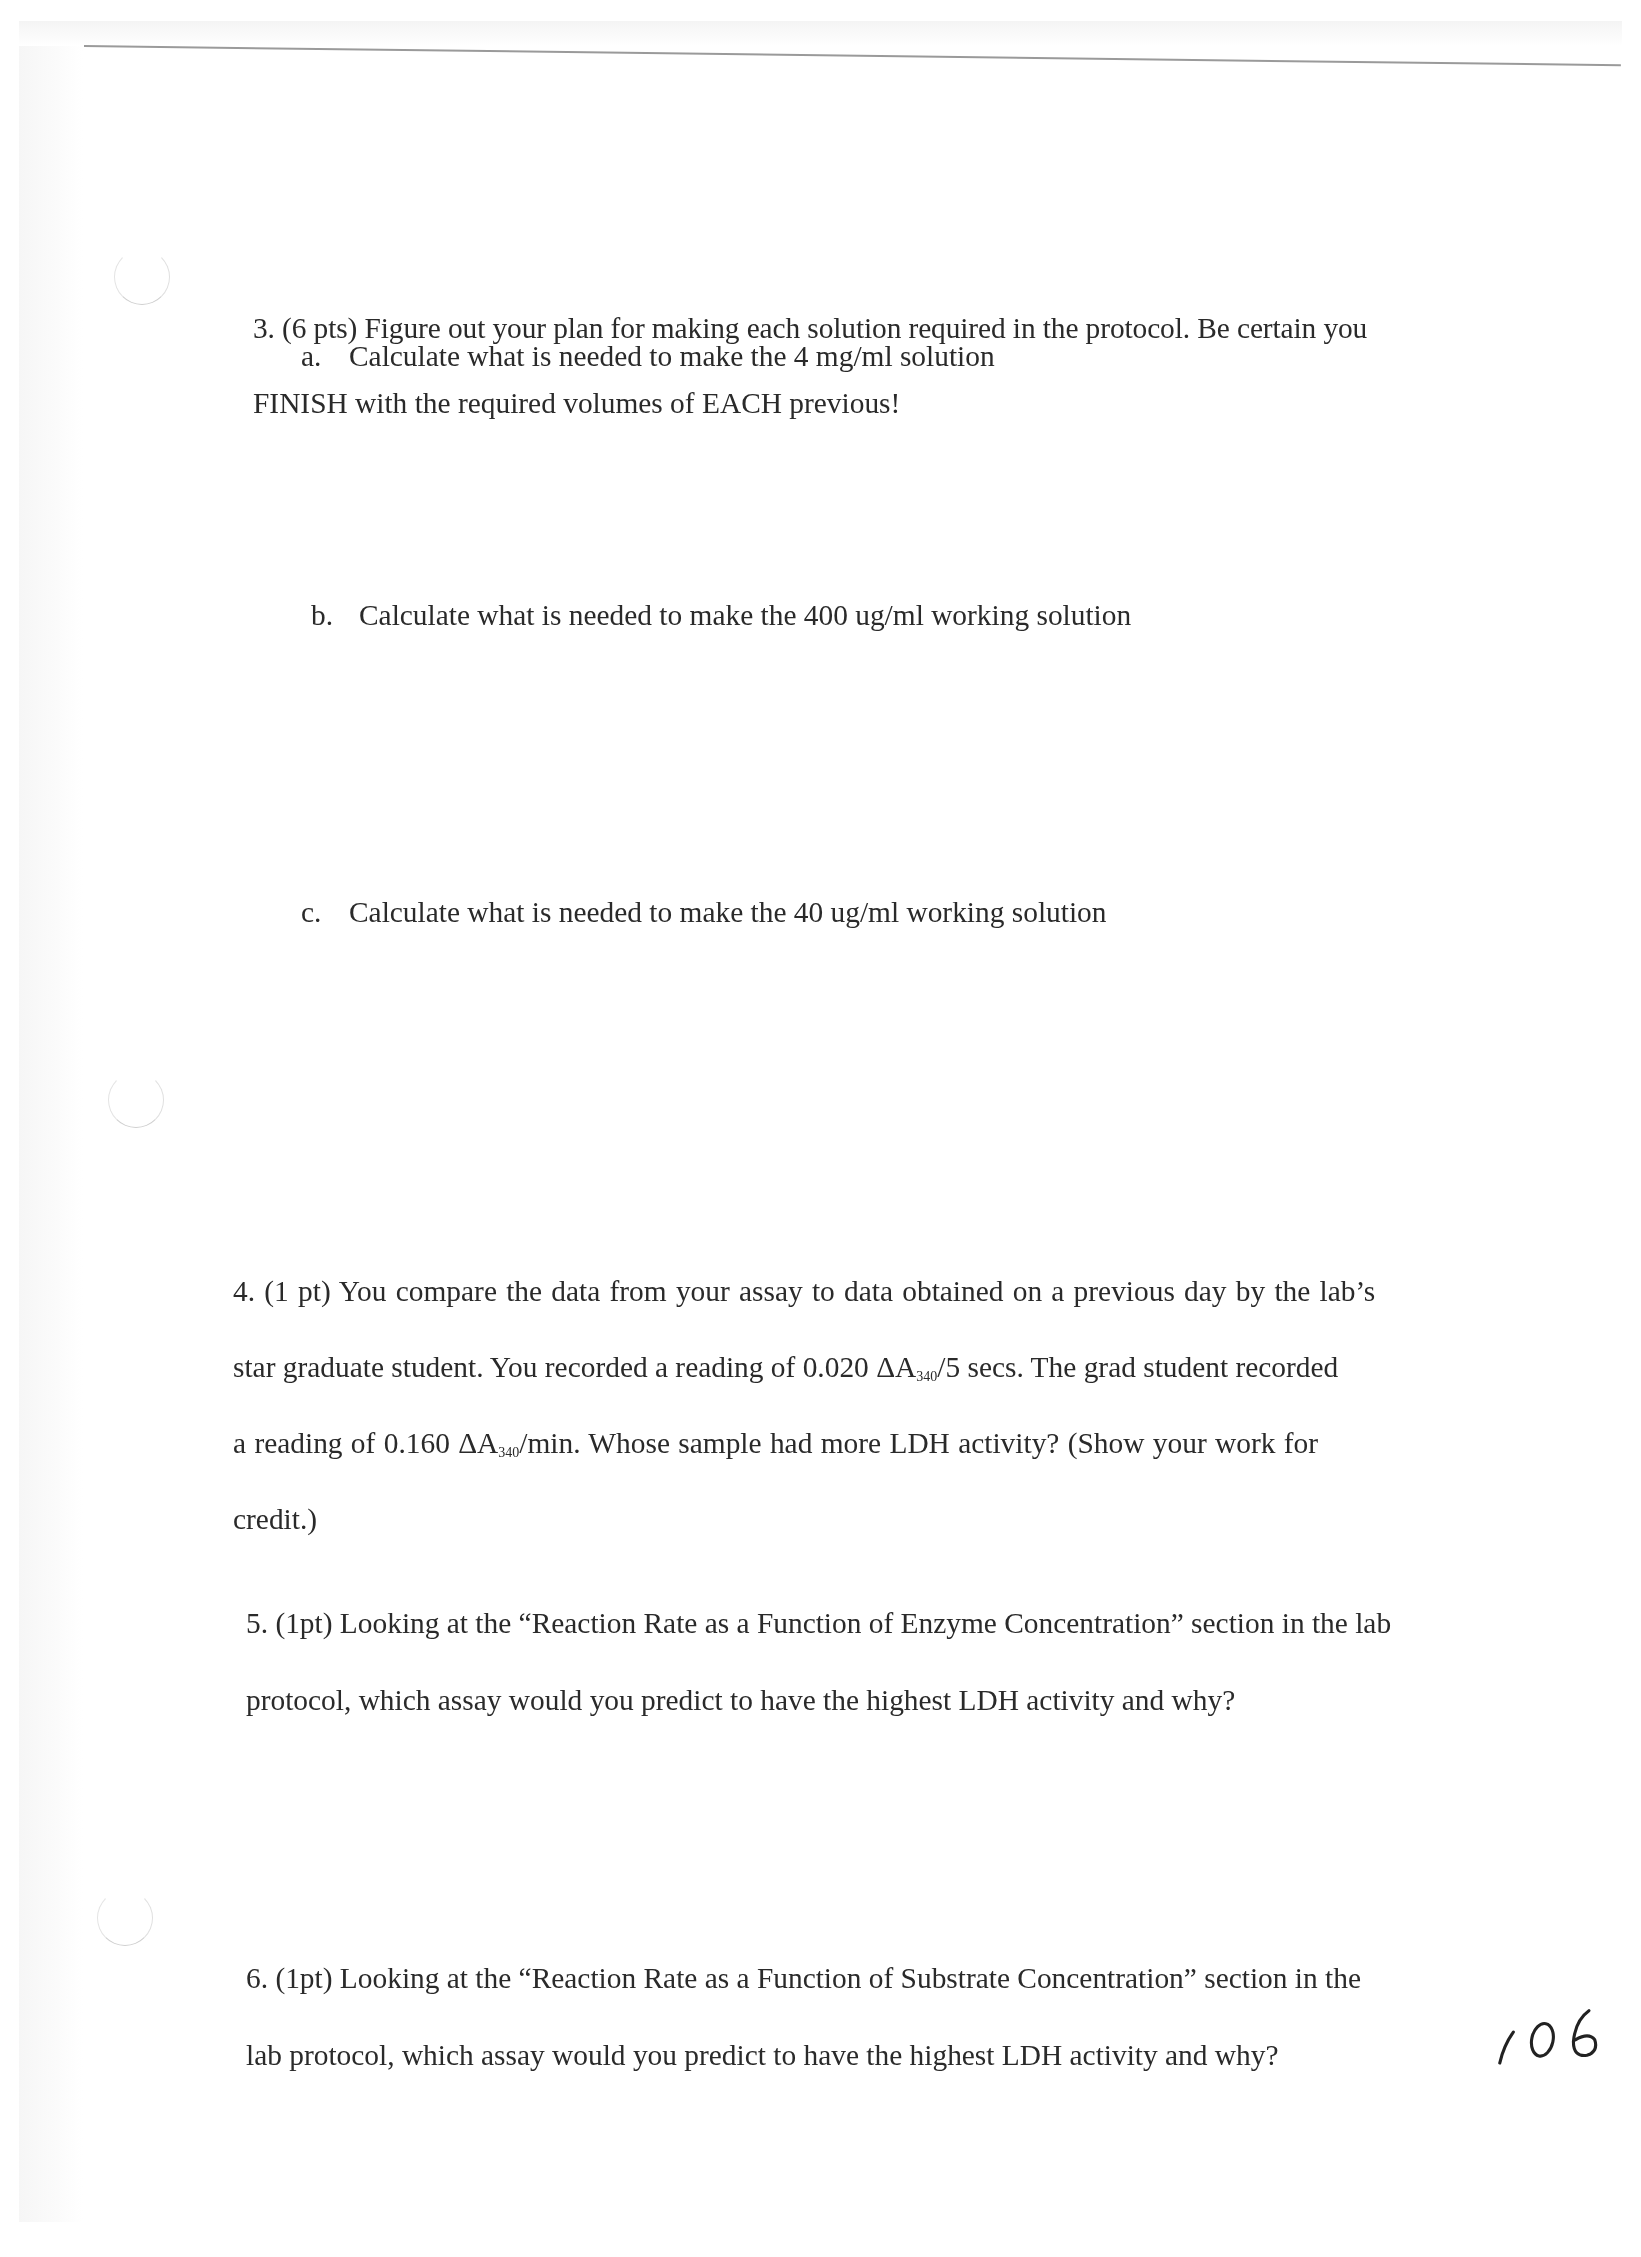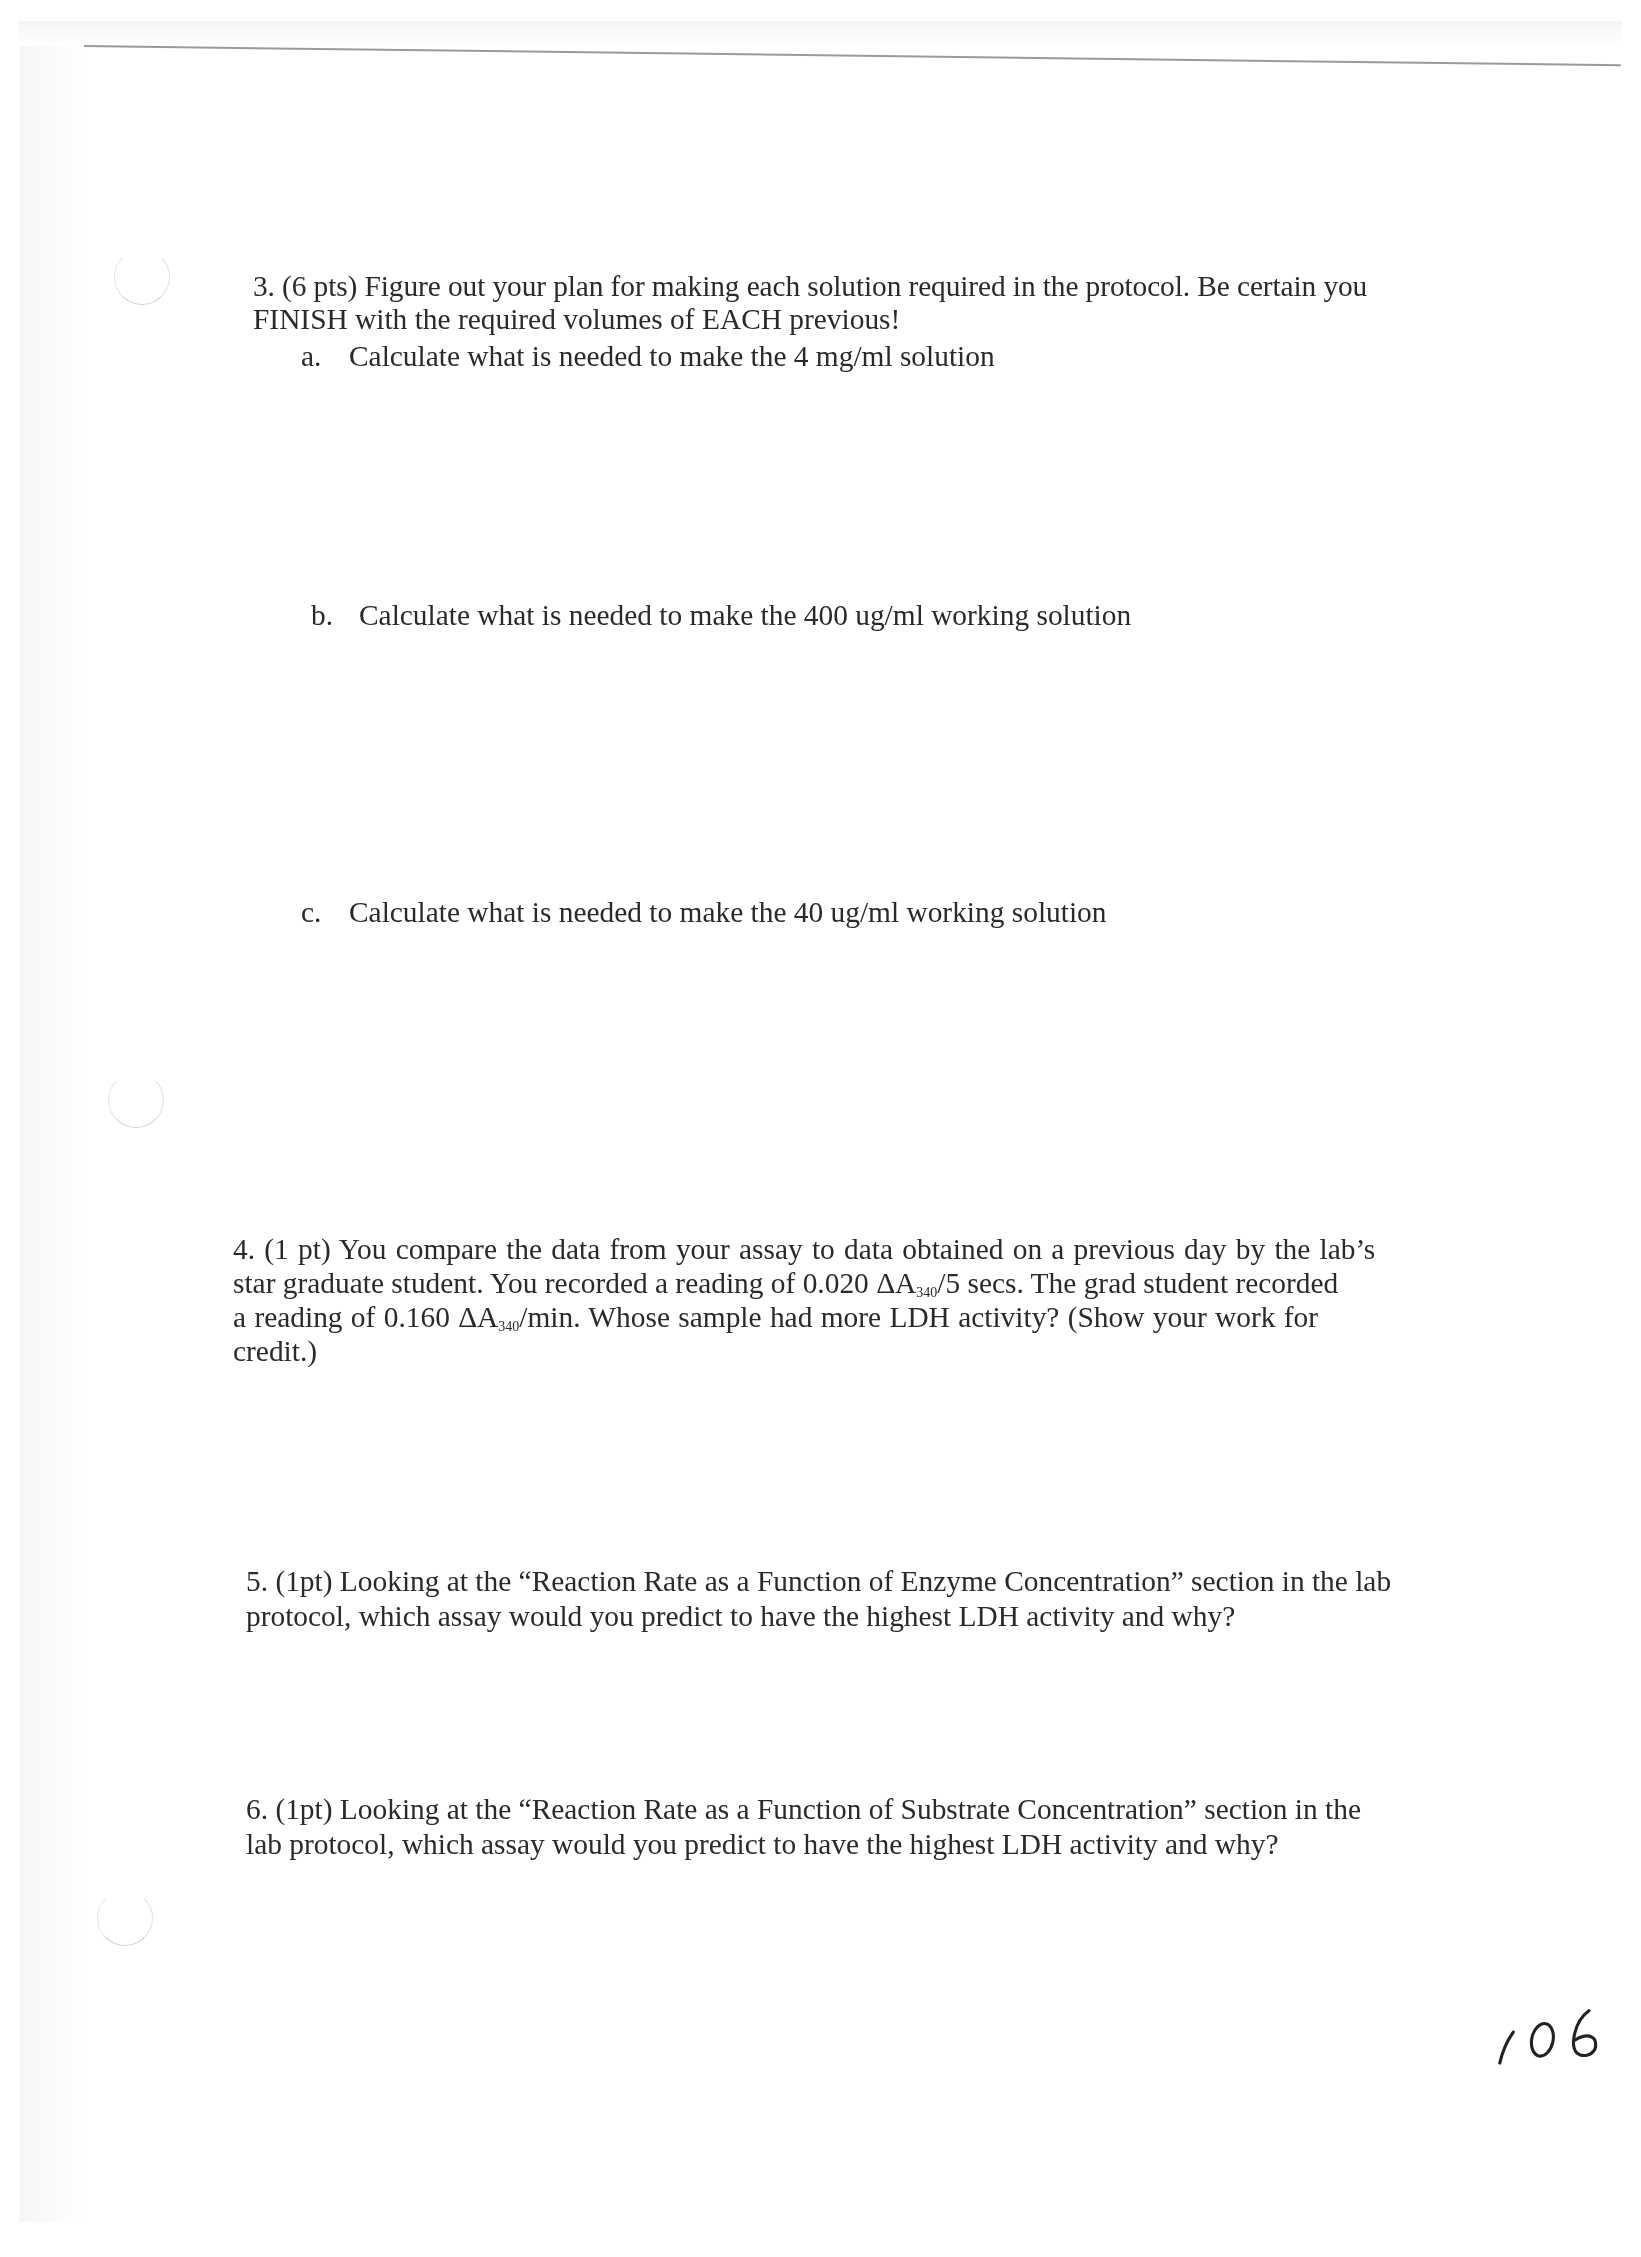--- a/index.html
+++ b/index.html
@@ -44,21 +44,21 @@
     border-left-color: #e4e4e4;
     border-right-color: #e0e0e0;
   }
   .q {
     position: absolute;
     font-size: 29.4px;
     line-height: 33px;
     margin: 0;
     text-align: justify;
   }
-  .q .line { display: block; white-space: nowrap; }
+  .q .line { display: block; white-space: nowrap; margin-top: 42px; }
   .sub-item {
     position: absolute;
     font-size: 29.4px;
     line-height: 33px;
     white-space: nowrap;
   }
   .sub-item .label {
     display: inline-block;
     width: 48px;
   }
@@ -107,21 +107,21 @@
   <span class="line">credit.)</span>
 </div>
 <div class="sub-item" style="left:246px; top:1376px; width:1265px; height:179px;"></div>
 
 <div class="q" style="left:246px; top:1564px; width:1265px; line-height:35px;">
   <span class="line">5. (1pt) Looking at the “Reaction Rate as a Function of Enzyme Concentration” section in the lab</span>
   <span class="line">protocol, which assay would you predict to have the highest LDH activity and why?</span>
 </div>
 <div class="sub-item" style="left:246px; top:1641px; width:1265px; height:174px;"></div>
 
-<div class="q" style="left:246px; top:1792px; width:1265px; line-height:35px;">
+<div class="q" style="left:246px; top:1919px; width:1265px; line-height:35px;">
   <span class="line">6. (1pt) Looking at the “Reaction Rate as a Function of Substrate Concentration” section in the</span>
   <span class="line">lab protocol, which assay would you predict to have the highest LDH activity and why?</span>
 </div>
 <div class="sub-item" style="left:246px; top:1902px; width:1265px; height:290px;"></div>
 
 <svg class="handwritten" viewBox="0 0 130 70" aria-label="106">
   <title>106</title>
   <path d="M22 34 Q12 48 8 66" stroke="#222" stroke-width="3.2" fill="none" stroke-linecap="round"></path>
   <ellipse cx="52" cy="42" rx="11" ry="17" stroke="#222" stroke-width="3.2" fill="none" transform="rotate(12 52 42)"></ellipse>
   <path d="M100 12 Q86 22 84 44 Q84 60 98 58 Q110 54 106 42 Q100 34 86 42" stroke="#222" stroke-width="3.2" fill="none" stroke-linecap="round"></path>

